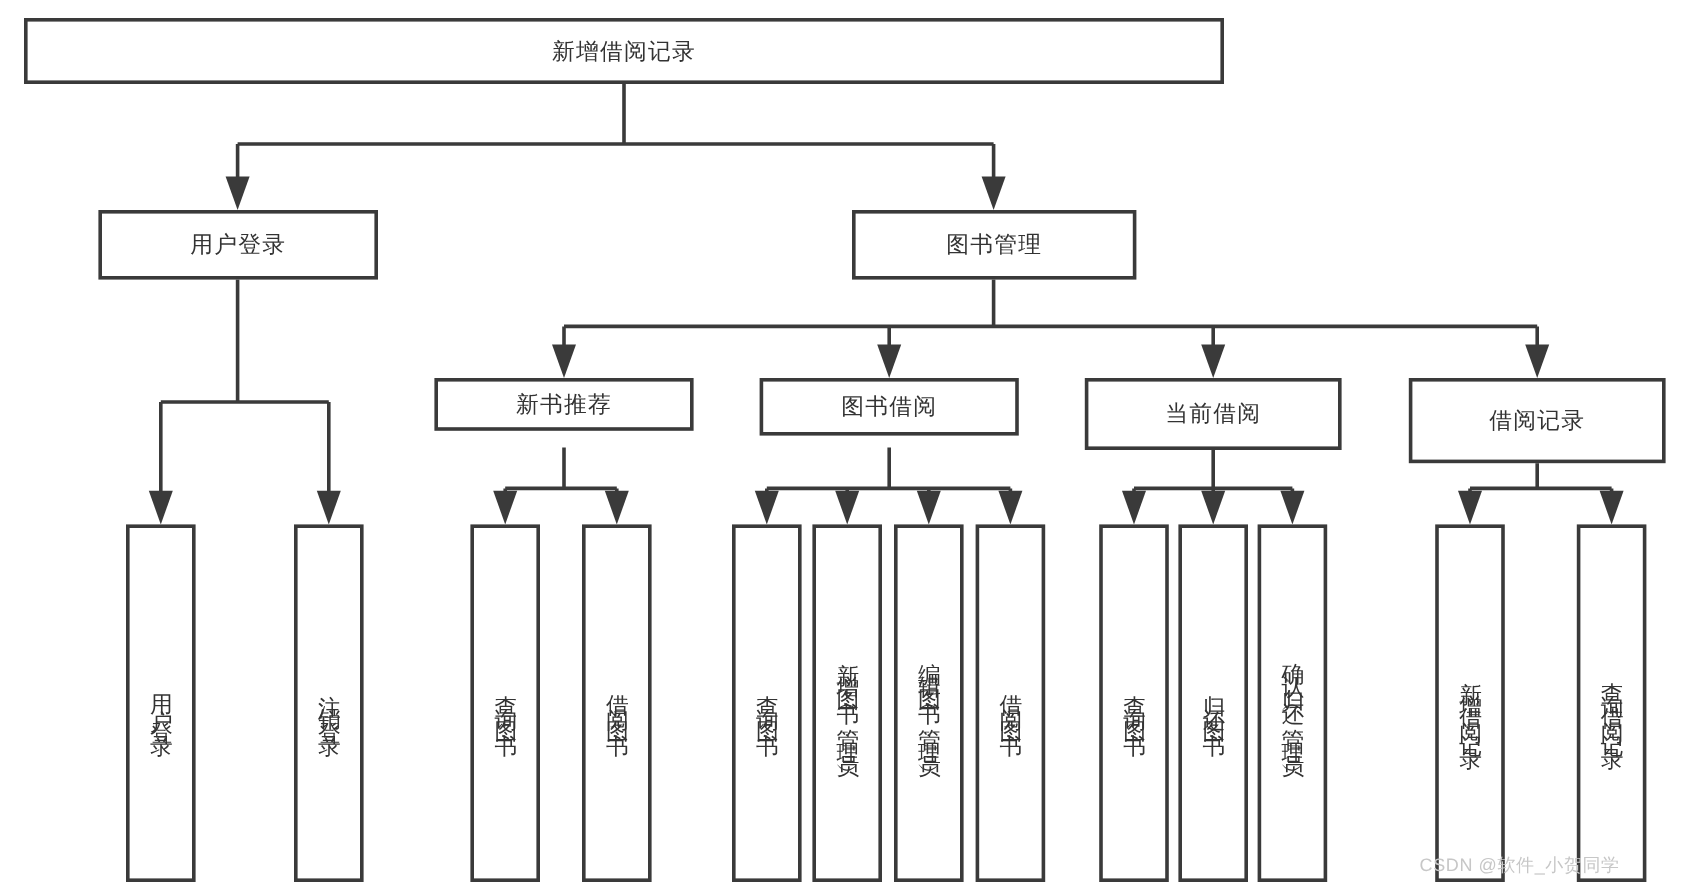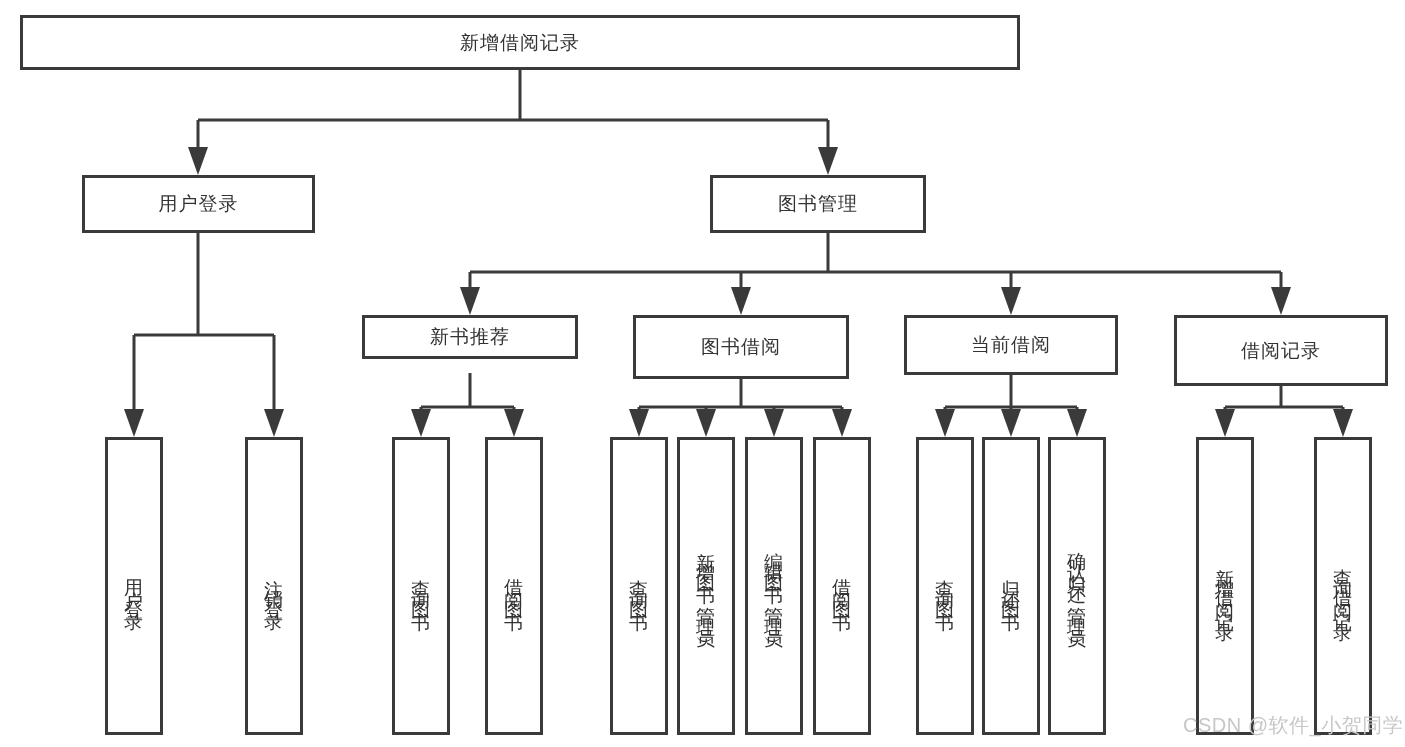--- a/index.html
+++ b/index.html
@@ -42,21 +42,21 @@
     text-orientation: mixed;
     font-size: 19px;
     letter-spacing: 11px;
     line-height: 1;
     white-space: nowrap;
   }
   .watermark {
     position: absolute;
     left: 1183px;
     top: 712px;
-    font-size: 20px;
+    font-size: 15px;
     color: #c7c7c7;
     letter-spacing: 0.5px;
     white-space: nowrap;
     z-index: 5;
   }
 </style>
 </head>
 <body>
 
 <div class="canvas">
@@ -104,28 +104,28 @@
     </g>
   </svg>
 
   <div class="node" style="left:20px;top:15px;width:1000px;height:55px">
     <span class="h-label">新增借阅记录</span>
   </div>
 
   <div class="node" style="left:82px;top:175px;width:233px;height:58px">
     <span class="h-label">用户登录</span>
   </div>
-  <div class="node" style="left:710px;top:175px;width:216px;height:58px">
+  <div class="node" style="left:710px;top:175px;width:237px;height:58px">
     <span class="h-label">图书管理</span>
   </div>
 
   <div class="node" style="left:362px;top:315px;width:216px;height:44px">
     <span class="h-label">新书推荐</span>
   </div>
-  <div class="node" style="left:633px;top:315px;width:216px;height:64px">
+  <div class="node" style="left:633px;top:315px;width:216px;height:48px">
     <span class="h-label">图书借阅</span>
   </div>
   <div class="node" style="left:904px;top:315px;width:214px;height:60px">
     <span class="h-label">当前借阅</span>
   </div>
   <div class="node" style="left:1174px;top:315px;width:214px;height:71px">
     <span class="h-label">借阅记录</span>
   </div>
 
   <div class="node leaf" style="left:105px;top:437px;width:58px;height:298px">

